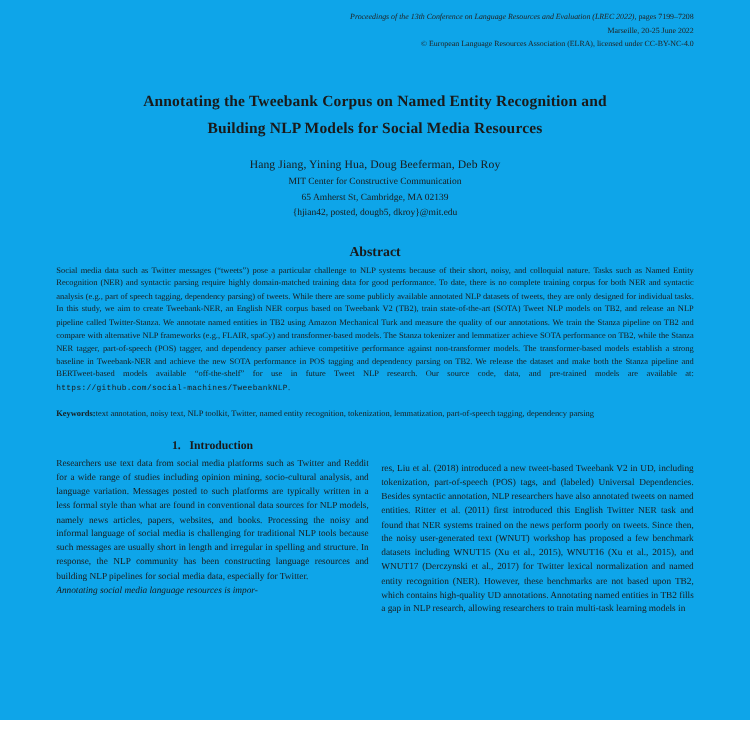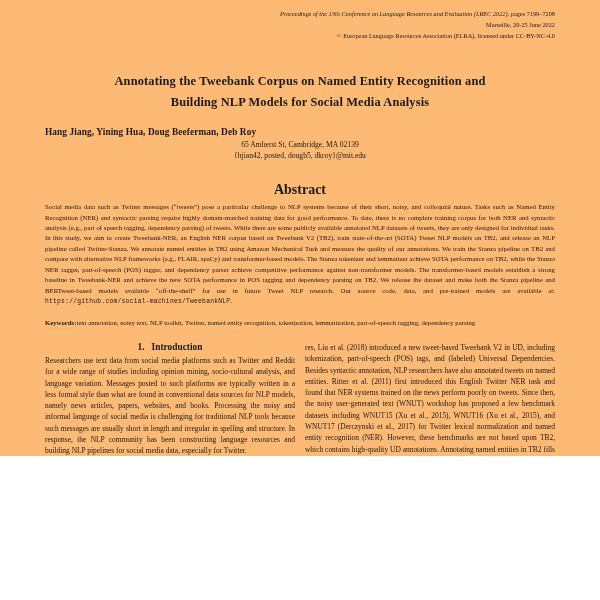--- a/index.html
+++ b/index.html
@@ -3,22 +3,22 @@
 <meta charset="utf-8">
 <style>
   html, body {
     margin: 0;
     padding: 0;
     background: #ffffff;
   }
   .page {
     position: relative;
     width: 600px;
-    height: 456px;
-    background: #fdba74;
+    height: 576px;
+    background: #0ea5e9;
     overflow: hidden;
     font-family: "Liberation Serif", "DejaVu Serif", serif;
     color: #1a1a1a;
   }
   .content {
     position: absolute;
     left: 45px;
     top: 0;
     width: 510px;
   }
@@ -42,41 +42,42 @@
     text-align: center;
     font-size: 12.4px;
     font-weight: bold;
     line-height: 1.62;
     letter-spacing: 0.15px;
   }
 
   
   .authors {
     margin-top: 15px;
+    text-align: center;
     font-size: 9.3px;
-    font-weight: bold;
+    font-weight: normal;
     letter-spacing: 0.1px;
   }
   .affil {
     text-align: center;
     font-size: 7.6px;
     line-height: 1.55;
     margin-top: 2px;
   }
   .email {
     text-align: center;
     font-size: 7.6px;
     line-height: 1.55;
   }
 
   
   .abstract-head {
     margin-top: 20px;
     text-align: center;
-    font-size: 14px;
+    font-size: 11px;
     font-weight: bold;
   }
   .abstract-body {
     margin-top: 4px;
     font-size: 6.75px;
     line-height: 1.545;
     text-align: justify;
     text-justify: inter-word;
   }
   .mono {
@@ -115,40 +116,41 @@
   .sec-head .num { margin-right: 7px; }
   .para {
     font-size: 7.45px;
     line-height: 1.512;
     text-align: justify;
     text-justify: inter-word;
     margin: 0;
     hyphens: manual;
   }
   .para + .para { margin-top: 0px; font-style: italic; }
-  .col-right { padding-top: 0px; }
+  .col-right { padding-top: 0px; margin-top: 17px; }
 </style>
 </head>
 <body>
 
 <div class="page">
   <div class="content">
 
     <div class="proc-header">
       <div class="proc-line1"><span>Proceedings of the 13th Conference on Language Resources and Evaluation (LREC 2022)</span><span class="nonital">, pages 7199–7208</span></div>
       <div class="proc-line2">Marseille, 20-25 June 2022</div>
       <div class="proc-line3">© European Language Resources Association (ELRA), licensed under CC-BY-NC-4.0</div>
     </div>
 
     <div class="title">
       <div>Annotating the Tweebank Corpus on Named Entity Recognition and</div>
-      <div>Building NLP Models for Social Media Analysis</div>
+      <div>Building NLP Models for Social Media Resources</div>
     </div>
 
     <div class="authors">Hang Jiang, Yining Hua, Doug Beeferman, Deb Roy</div>
+    <div class="affil">MIT Center for Constructive Communication</div>
     <div class="affil">65 Amherst St, Cambridge, MA 02139</div>
     <div class="email">{hjian42, posted, dougb5, dkroy}@mit.edu</div>
 
     <div class="abstract-head">Abstract</div>
     <div class="abstract-body"><span>Social media data such as Twitter messages (“tweets”) pose a particular challenge to NLP systems because of their short, noisy, and colloquial nature. Tasks such as Named Entity Recognition (NER) and syntactic parsing require highly domain-matched training data for good performance. To date, there is no complete training corpus for both NER and syntactic analysis (e.g., part of speech tagging, dependency parsing) of tweets. While there are some publicly available annotated NLP datasets of tweets, they are only designed for individual tasks. In this study, we aim to create Tweebank-NER, an English NER corpus based on Tweebank V2 (TB2), train state-of-the-art (SOTA) Tweet NLP models on TB2, and release an NLP pipeline called Twitter-Stanza. We annotate named entities in TB2 using Amazon Mechanical Turk and measure the quality of our annotations. We train the Stanza pipeline on TB2 and compare with alternative NLP frameworks (e.g., FLAIR, spaCy) and transformer-based models. The Stanza tokenizer and lemmatizer achieve SOTA performance on TB2, while the Stanza NER tagger, part-of-speech (POS) tagger, and dependency parser achieve competitive performance against non-transformer models. The transformer-based models establish a strong baseline in Tweebank-NER and achieve the new SOTA performance in POS tagging and dependency parsing on TB2. We release the dataset and make both the Stanza pipeline and BERTweet-based models available “off-the-shelf” for use in future Tweet NLP research. Our source code, data, and pre-trained models are available at: </span><span class="mono">https://github.com/social-machines/TweebankNLP</span><span>.</span></div>
 
     <div class="keywords"><b>Keywords:</b><span>text annotation, noisy text, NLP toolkit, Twitter, named entity recognition, tokenization, lemmatization, part-of-speech tagging, dependency parsing</span></div>
 
     <div class="columns">
       <div class="col col-left">

